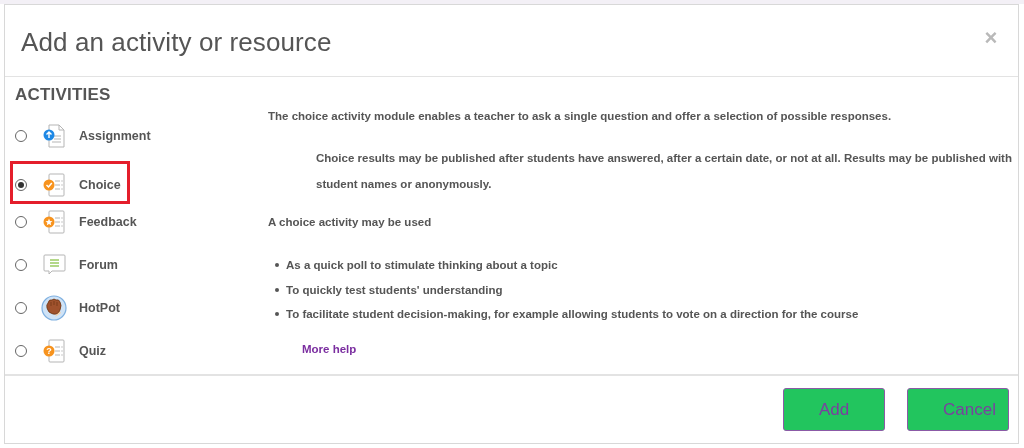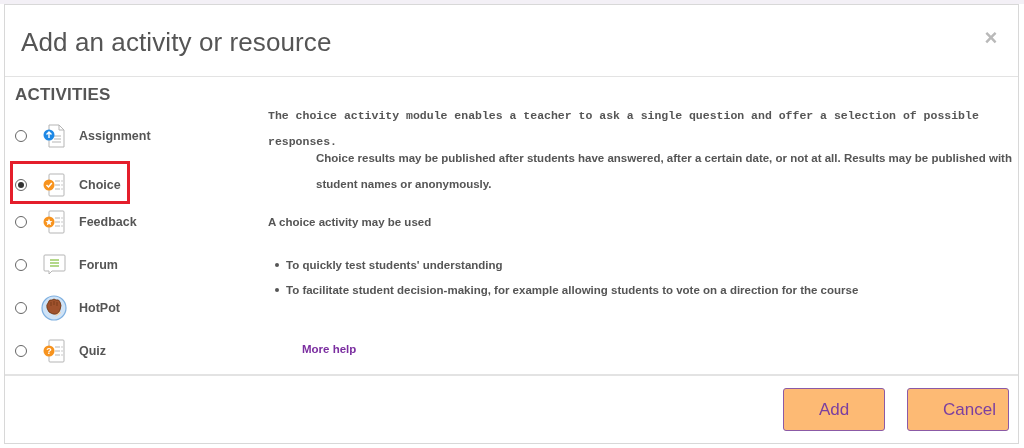--- a/index.html
+++ b/index.html
@@ -48,39 +48,39 @@
   .activity-label {
     position: absolute; left: 74px; font-size: 12.5px; font-weight: bold; color: #555;
   }
   .highlight-box {
     position: absolute; left: 5px; top: 156px; width: 120px; height: 43px;
     border: 3px solid #e41e2b; pointer-events: none;
   }
 
   .description { position: absolute; left: 263px; top: 26px; width: 740px; font-size: 11.5px; font-weight: bold; color: #555; }
   .description p { line-height: 26px; }
-  .desc-p1 { position: absolute; top: 0; left: 0; font-family: Liberation Mono, monospace; }
+  .desc-p1 { position: absolute; top: 0; left: 0; }
   .desc-p2 { position: absolute; top: 42px; left: 0; width: 720px; margin-left: 48px; }
   .desc-p3 { position: absolute; top: 106px; left: 0; }
   .desc-list { position: absolute; top: 150px; left: 0; list-style: none; }
   .desc-list li { position: relative; padding-left: 18px; line-height: 24.5px; }
   .desc-list li::before {
     content: ""; position: absolute; left: 7px; top: 10px; width: 4px; height: 4px; border-radius: 50%; background: #555;
   }
   .more-help {
     position: absolute; top: 240px; left: 34px; color: #7b2ea0; text-decoration: none; cursor: pointer; font-weight: bold;
   }
 
   .modal-footer {
     position: absolute; left: 0; top: 369px; right: 0; bottom: 0;
     border-top: 2px solid #e3e3e3;
   }
   .btn {
     position: absolute; top: 12px; height: 43px; border: 1px solid #8b5aa6; border-radius: 3px;
-    background: #fdba74; color: #7b3fa0; font-size: 17px; font-family: "Liberation Sans", sans-serif;
+    background: #22c55e; color: #7b3fa0; font-size: 17px; font-family: "Liberation Sans", sans-serif;
     cursor: pointer; display: flex; align-items: center; justify-content: center;
   }
   .btn-add { left: 778px; width: 102px; }
   .btn-cancel { left: 902px; width: 102px; padding-left: 23px; }
 </style>
 </head>
 <body>
 
 <div class="backdrop-strip"></div>
 
@@ -180,20 +180,21 @@
       </div>
     </div>
 
     <div class="highlight-box" style="top:84px"></div>
 
     <div class="description">
       <p class="desc-p1">The choice activity module enables a teacher to ask a single question and offer a selection of possible responses.</p>
       <p class="desc-p2">Choice results may be published after students have answered, after a certain date, or not at all. Results may be published with student names or anonymously.</p>
       <p class="desc-p3">A choice activity may be used</p>
       <ul class="desc-list">
+        <li>As a quick poll to stimulate thinking about a topic</li>
         <li>To quickly test students' understanding</li>
         <li>To facilitate student decision-making, for example allowing students to vote on a direction for the course</li>
       </ul>
       <a class="more-help">More help</a>
     </div>
   </div>
 
   <div class="modal-footer">
     <button class="btn btn-add">Add</button>
     <button class="btn btn-cancel">Cancel</button>

